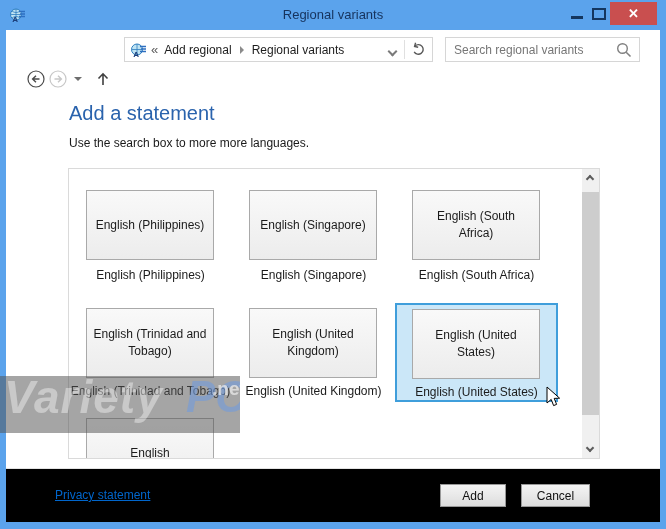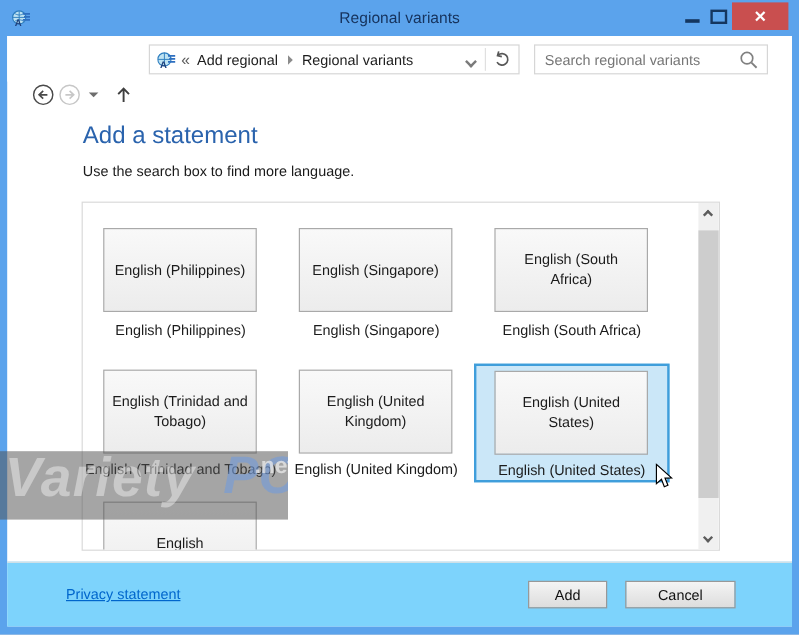--- a/index.html
+++ b/index.html
@@ -64,25 +64,25 @@
   .chev-dn{bottom:7px;transform:rotate(225deg);}
   .sthumb{position:absolute;left:0;top:23px;width:17px;height:223px;background:#cdcdcd;}
 
   
   .wm{position:absolute;left:0;top:376px;width:240px;height:57px;background:rgba(82,82,82,0.52);z-index:5;overflow:hidden;}
   .wm .w1{position:absolute;left:4px;top:-6px;font-size:46px;font-style:italic;font-weight:bold;color:rgba(255,255,255,0.40);letter-spacing:1px;}
   .wm .w2{position:absolute;left:186px;top:-4px;font-size:44px;font-style:italic;font-weight:bold;color:rgba(110,155,225,0.55);text-align:center;}
   .wm .w3{position:absolute;left:212px;top:2px;font-size:19px;font-weight:bold;color:rgba(235,235,235,0.75);}
 
   
-  .footer{position:absolute;left:6px;top:468px;width:654px;height:54px;background:#7dd3fc;border-top:1px solid #e3e3e3;}
+  .footer{position:absolute;left:6px;top:468px;width:654px;height:54px;background:#000000;border-top:1px solid #e3e3e3;}
   .privacy{position:absolute;left:49px;top:19px;font-size:12px;color:#0066cc;}
   .pbtn{position:absolute;top:15px;height:23px;border:1px solid #989898;background:linear-gradient(#f4f4f4,#dddddd);font-size:12px;color:#101010;display:flex;align-items:center;justify-content:center;}
   .btn-add{left:434px;width:66px;}
-  .btn-cancel{left:515px;width:92px;}
+  .btn-cancel{left:515px;width:69px;}
 
   .cursor{position:absolute;left:546px;top:386px;z-index:10;}
 </style>
 </head>
 <body>
 
 <div class="win">
 
   <div class="titlebar">
     <svg class="app-icon" viewBox="0 0 16 16">
@@ -138,21 +138,21 @@
     <div class="searchbox">
       <input type="text" placeholder="Search regional variants" style="">
       <svg class="search-ico" viewBox="0 0 16 16">
         <circle cx="6.5" cy="6.5" r="4.8" fill="none" stroke="#808080" stroke-width="1.4"></circle>
         <path d="M10.2 10.2 L14.5 14.5" stroke="#808080" stroke-width="1.6"></path>
       </svg>
     </div>
   </div>
 
   <div class="page-title">Add a statement</div>
-  <div class="page-sub">Use the search box to find more language.</div>
+  <div class="page-sub">Use the search box to more more languages.</div>
 
   <div class="listbox">
 
     <div class="tile c1 r1">
         <span class="tl">English (Philippines)</span>
       </div>
     <div class="tile c2 r1">
         <span class="tl">English (Singapore)</span>
       </div>
     <div class="tile c3 r1">

